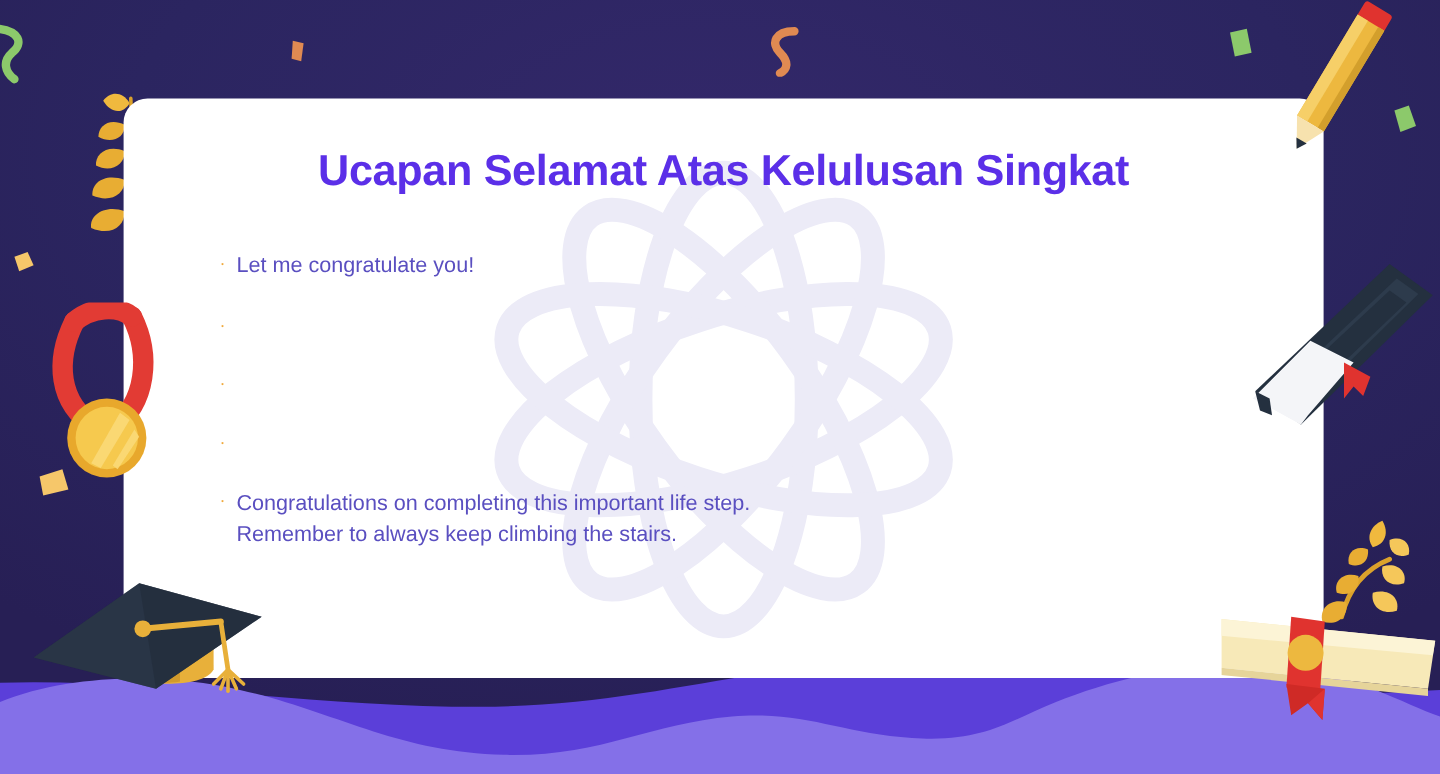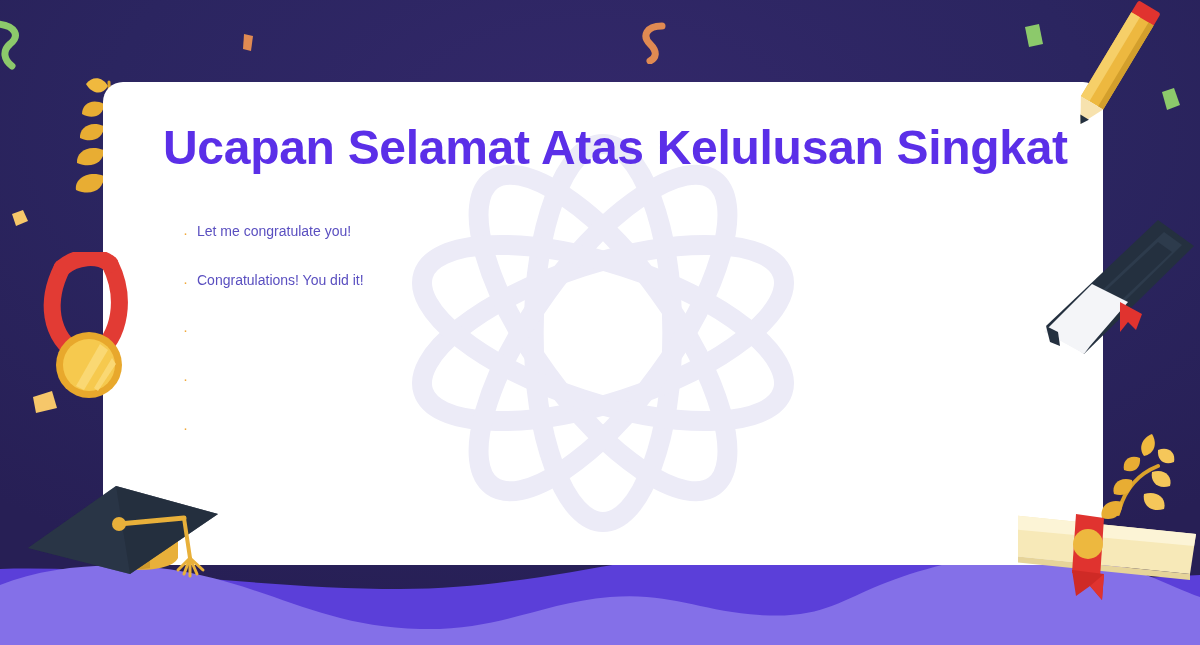--- a/index.html
+++ b/index.html
@@ -37,21 +37,21 @@
     width:420px; height:420px;
     opacity:1;
     pointer-events:none;
   }
   #card-content {
     position:relative;
     z-index:2;
     padding:40px 60px 0 60px;
   }
   #title {
-    font-size:48px;
+    font-size:36px;
     font-weight:bold;
     color:#5b2fe8;
     letter-spacing:-0.3px;
     text-align:center;
     line-height:1.1;
     margin-bottom:46px;
     white-space:nowrap;
   }
   #greeting-list { list-style:none; padding-left:20px; }
   .greeting-item {
@@ -63,21 +63,21 @@
   .bullet {
     flex:0 0 auto;
     width:14px;
     color:#f0a93b;
     font-size:15px;
     line-height:1.45;
     padding-top:1px;
   }
   .greeting-text {
     color:#5a4fc0;
-    font-size:14px;
+    font-size:18px;
     line-height:1.45;
     white-space:pre-line;
   }
 
   
   .deco { position:absolute; }
   .deco.behind { z-index:3; }
   .deco.front  { z-index:8; }
 
   #laurel-tl   { left:52px;  top:68px;  width:110px; height:135px; }
@@ -178,30 +178,31 @@
     <div id="card-content">
       <h1 id="title">Ucapan Selamat Atas Kelulusan Singkat</h1>
 
       <ul id="greeting-list">
         <li class="greeting-item">
           <span class="bullet">·</span>
           <span class="greeting-text">Let me congratulate you!</span>
         </li>
         <li class="greeting-item">
           <span class="bullet">·</span>
-          <span class="greeting-text">Congratulations! You did it!</span>
-        </li>
-        <li class="greeting-item">
-          <span class="bullet">·</span>
-        </li>
-        <li class="greeting-item">
-          <span class="bullet">·</span>
-        </li>
-        <li class="greeting-item">
-          <span class="bullet">·</span>
+        </li>
+        <li class="greeting-item">
+          <span class="bullet">·</span>
+        </li>
+        <li class="greeting-item">
+          <span class="bullet">·</span>
+        </li>
+        <li class="greeting-item">
+          <span class="bullet">·</span>
+          <span class="greeting-text">Congratulations on completing this important life step.
+Remember to always keep climbing the stairs.</span>
         </li>
       </ul>
     </div>
   </div>
 
   <svg class="deco front" id="cap-bl" viewBox="0 0 225 130">
     <path d="M70 56 L70 92 C 70 108, 150 116, 160 96 L160 56 Z" fill="#e8b03a"></path>
     <path d="M70 56 L70 92 C 78 104, 110 110, 132 106 L132 56 Z" fill="#d19a2c"></path>
     <path d="M10 86 L98 24 L200 52 L112 112 Z" fill="#24303f"></path>
     <path d="M10 86 L98 24 L200 52 L112 112 Z" fill="#2d3b4c" opacity="0.55"></path>

